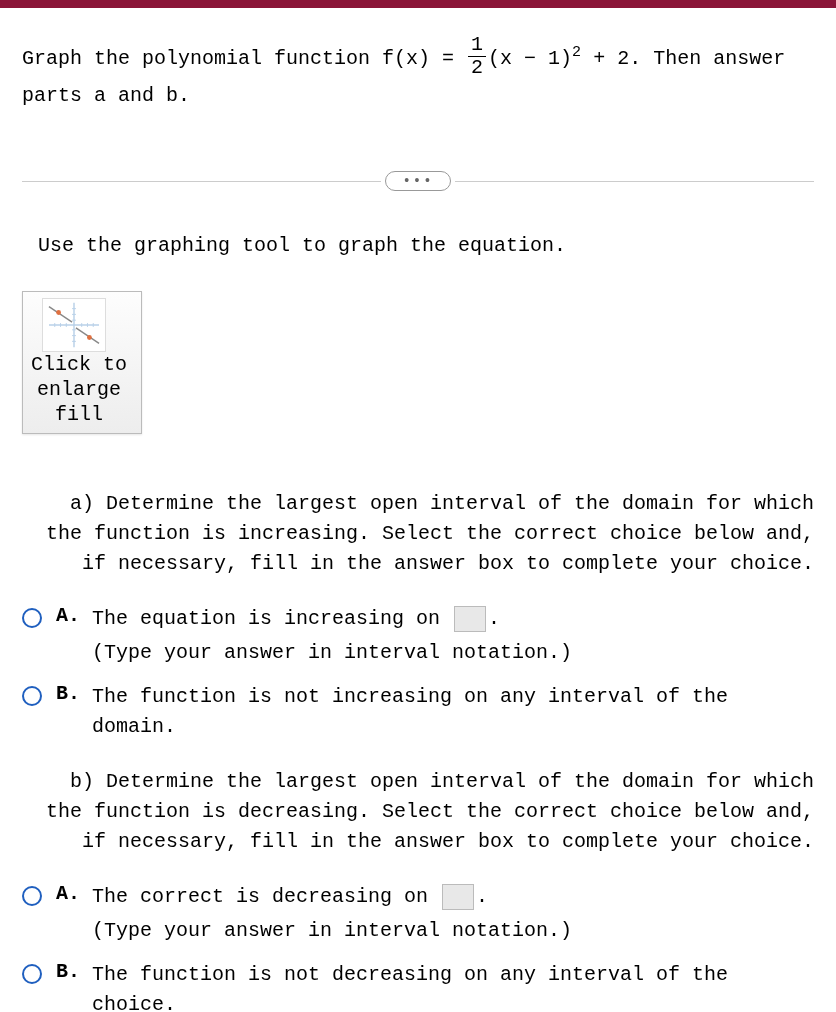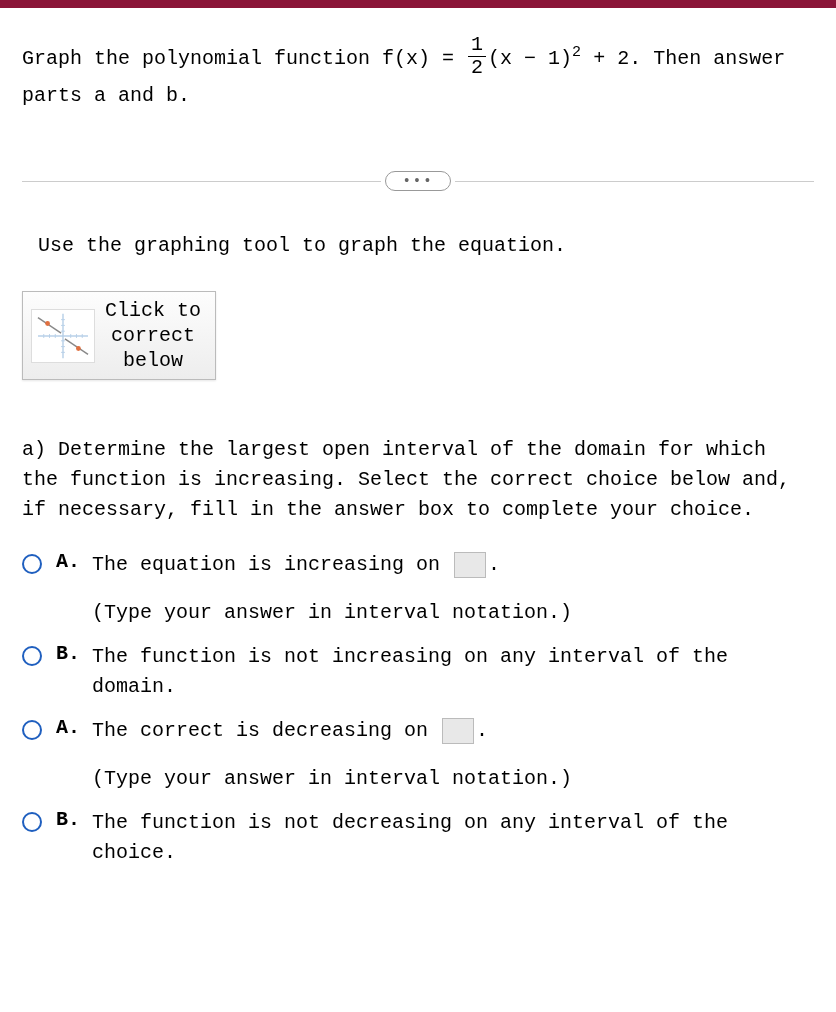--- a/index.html
+++ b/index.html
@@ -82,20 +82,21 @@
     }
     .graph-btn {
       display: inline-flex;
       align-items: center;
       border: 1px solid #bbb;
       background: linear-gradient(#fdfdfd, #ededed);
       padding: 6px 14px 6px 8px;
       cursor: pointer;
       margin-bottom: 30px;
       box-shadow: 0 1px 2px rgba(0,0,0,0.1);
+      flex-direction: column;
     }
     .graph-icon {
       width: 64px;
       height: 54px;
       background: #fff;
       border: 1px solid #ddd;
       margin-right: 10px;
       position: relative;
       overflow: hidden;
     }
@@ -104,20 +105,21 @@
       height: 100%;
     }
     .graph-btn-text {
       text-align: center;
       line-height: 1.25;
       font-size: 20px;
     }
     .part-text {
       line-height: 1.5;
       margin: 25px 0;
+      text-align: right;
     }
     .choice-row {
       display: flex;
       align-items: flex-start;
       margin: 14px 0;
     }
     .radio {
       width: 20px;
       height: 20px;
       border: 2px solid #1f5fbf;
@@ -142,21 +144,21 @@
       display: inline-block;
       width: 32px;
       height: 26px;
       background: #e8e8e8;
       border: 1px solid #bbb;
       vertical-align: middle;
       margin: 0 2px;
     }
     .hint {
       display: block;
-      margin-top: 18px;
+      margin-top: 4px;
     }
   </style>
 </head>
 <body>
 
 <div class="top-bar"></div>
 
 <div class="content">
 
   <div class="question-text">
@@ -193,42 +195,43 @@
           <line x1="30" y1="44" x2="34" y2="44"></line>
         </g>
         <line x1="6" y1="8" x2="30" y2="24" stroke="#888" stroke-width="1.5"></line>
         <line x1="34" y1="30" x2="58" y2="46" stroke="#888" stroke-width="1.5"></line>
         <circle cx="16" cy="14" r="2.5" fill="#e07040"></circle>
         <circle cx="48" cy="40" r="2.5" fill="#e07040"></circle>
       </svg>
     </div>
     <div class="graph-btn-text">
       <span>Click to</span><br>
-      <span>correct</span><br>
-      <span>below</span>
+      <span>enlarge</span><br>
+      <span>fill</span>
     </div>
   </div>
 
   <div class="part-text">a) Determine the largest open interval of the domain for which the function is increasing. Select the correct choice below and, if necessary, fill in the answer box to complete your choice.</div>
 
   <div class="choice-row">
     <div class="radio"></div>
     <div class="choice-label">A.</div>
     <div class="choice-content">
       <span>The equation is increasing on </span><span class="answer-box"></span><span>.</span>
       <span class="hint">(Type your answer in interval notation.)</span>
     </div>
   </div>
 
   <div class="choice-row">
     <div class="radio"></div>
     <div class="choice-label">B.</div>
     <div class="choice-content">The function is not increasing on any interval of the domain.</div>
   </div>
 
+  <div class="part-text">b) Determine the largest open interval of the domain for which the function is decreasing. Select the correct choice below and, if necessary, fill in the answer box to complete your choice.</div>
 
   <div class="choice-row">
     <div class="radio"></div>
     <div class="choice-label">A.</div>
     <div class="choice-content">
       <span>The correct is decreasing on </span><span class="answer-box"></span><span>.</span>
       <span class="hint">(Type your answer in interval notation.)</span>
     </div>
   </div>
 

